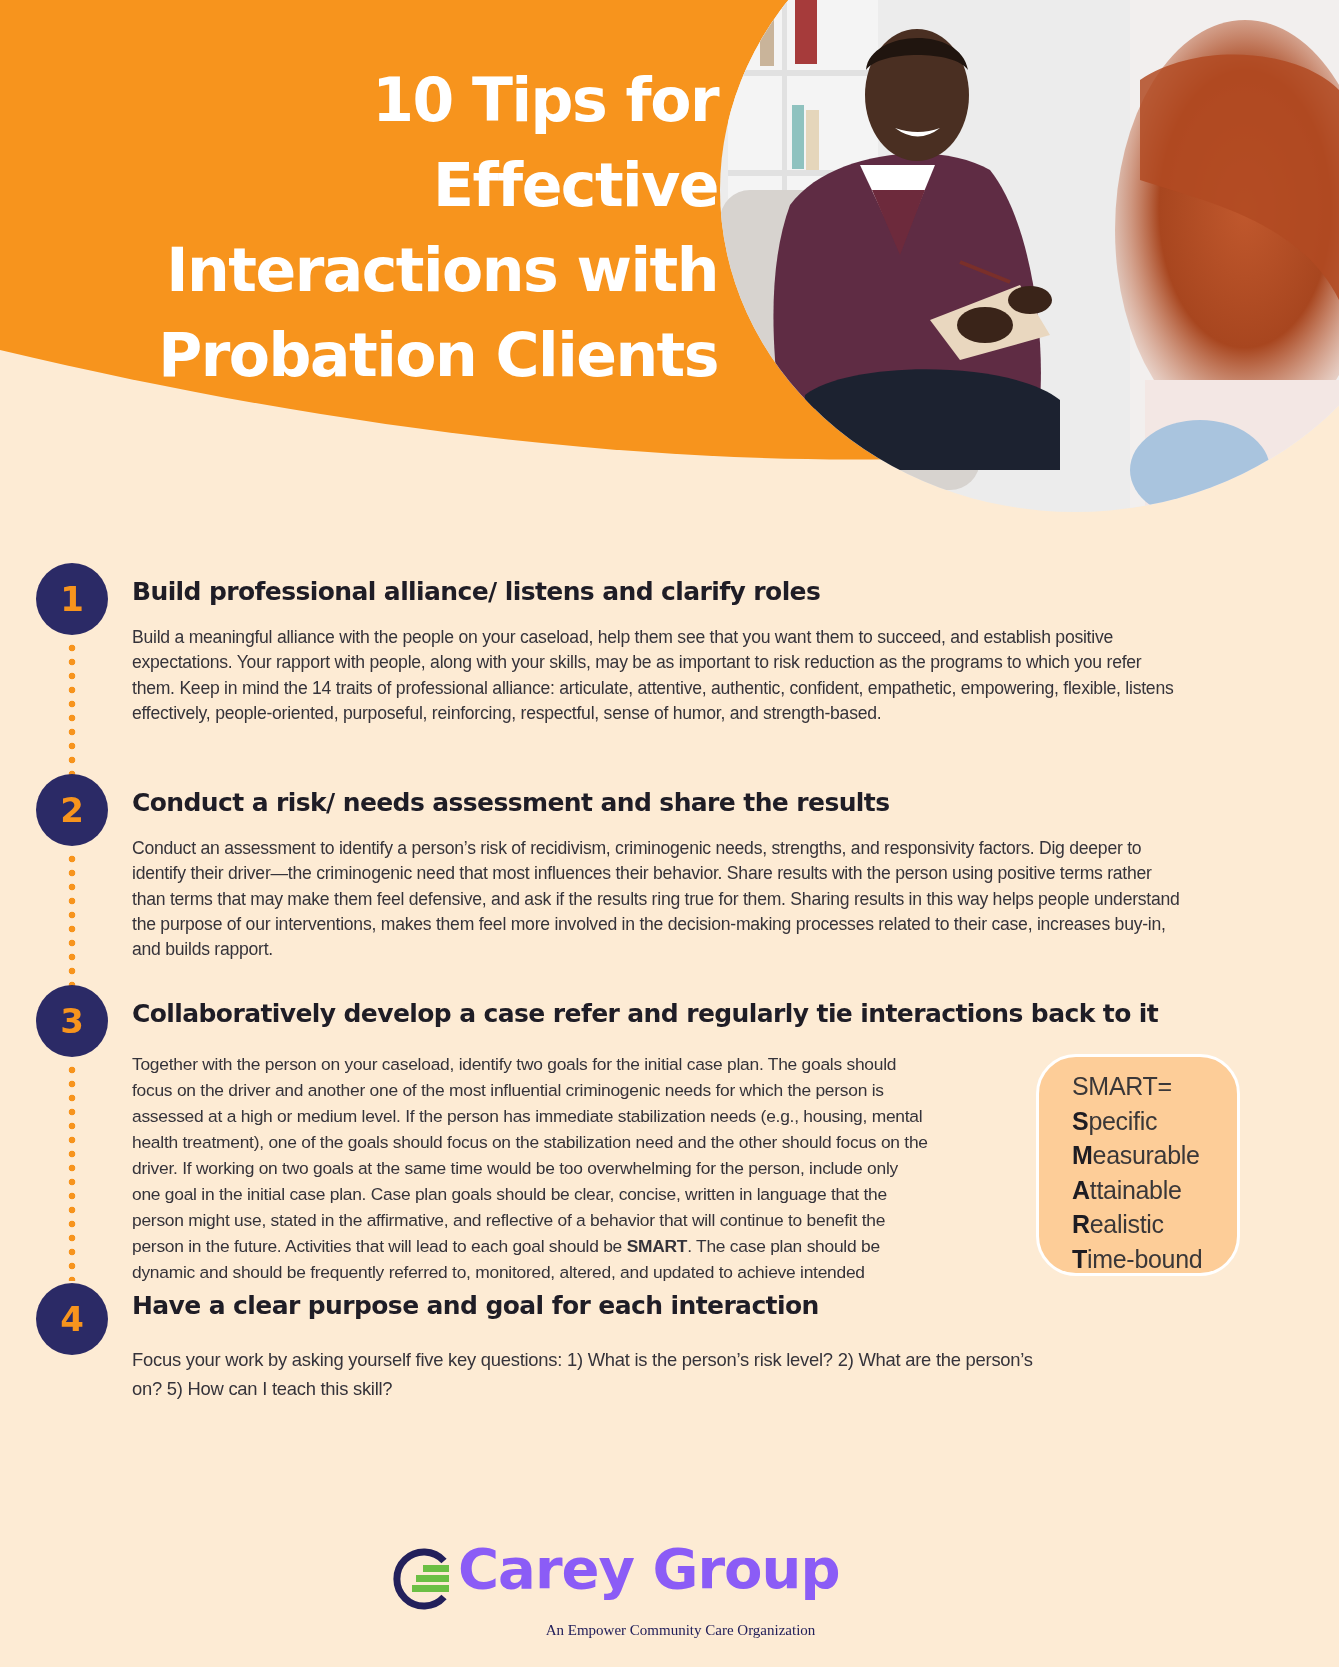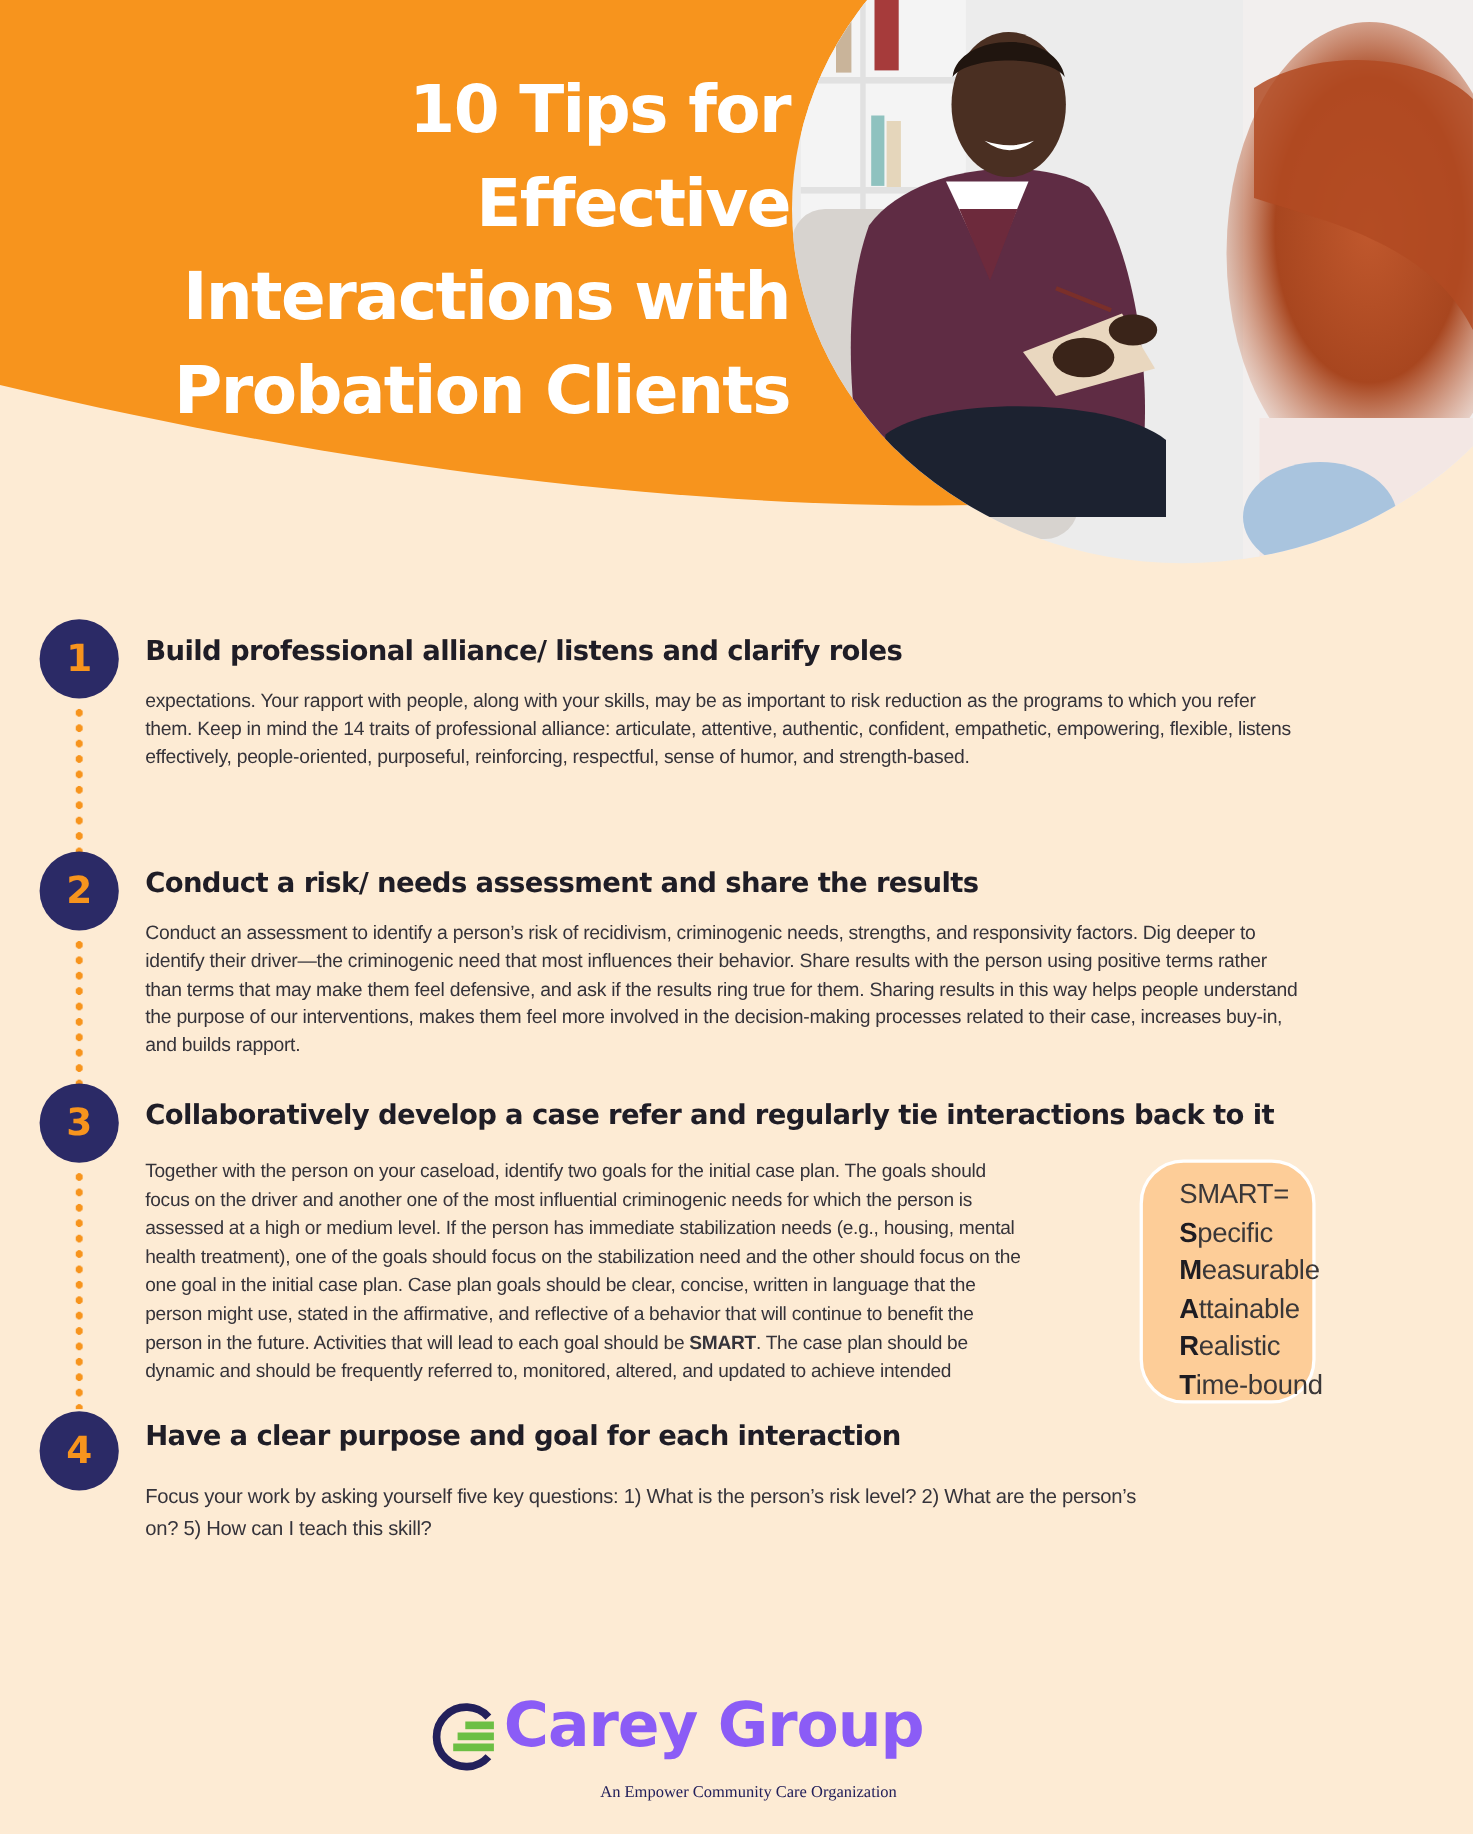--- a/index.html
+++ b/index.html
@@ -67,21 +67,21 @@
       left: 96px; top: 64px;
       font-family: "Liberation Sans", sans-serif;
       font-size: 17.6px;
       line-height: 25.3px;
       color: #35333a;
       letter-spacing: -0.25px;
     }
     .smart-box {
       position: absolute;
       left: 1036px; top: 1054px;
-      width: 160px; height: 222px;
+      width: 204px; height: 222px;
       background: #fdcd98;
       border: 3px solid #ffffff;
       border-radius: 40px;
       padding: 12px 0 0 33px;
       font-family: "Liberation Sans", sans-serif;
       font-size: 25px;
       line-height: 34.5px;
       color: #3a3738;
       letter-spacing: -0.3px;
     }
@@ -174,20 +174,21 @@
   <span class="l1">10 Tips for Effective</span>
   <span>Interactions with</span>
   <span>Probation Clients</span>
 </h1>
 
 <section class="tip" style="top:563px;">
   <div class="badge">1</div>
   <div class="dots" style="top:78px;height:140px;"></div>
   <h2 class="tip-title">Build professional alliance/ listens and clarify roles</h2>
   <div class="tip-body" style="top:62px;">
+    <div>Build a meaningful alliance with the people on your caseload, help them see that you want them to succeed, and establish positive</div>
     <div>expectations. Your rapport with people, along with your skills, may be as important to risk reduction as the programs to which you refer</div>
     <div>them. Keep in mind the 14 traits of professional alliance: articulate, attentive, authentic, confident, empathetic, empowering, flexible, listens</div>
     <div>effectively, people-oriented, purposeful, reinforcing, respectful, sense of humor, and strength-based.</div>
   </div>
 </section>
 
 <section class="tip" style="top:774px;">
   <div class="badge">2</div>
   <div class="dots" style="top:78px;height:140px;"></div>
   <h2 class="tip-title">Conduct a risk/ needs assessment and share the results</h2>
@@ -202,20 +203,21 @@
 
 <section class="tip" style="top:985px;">
   <div class="badge">3</div>
   <div class="dots" style="top:78px;height:218px;"></div>
   <h2 class="tip-title">Collaboratively develop a case refer and regularly tie interactions back to it</h2>
   <div class="tip-body" style="top:66px;font-size:17.4px;line-height:26px;">
     <div>Together with the person on your caseload, identify two goals for the initial case plan. The goals should</div>
     <div>focus on the driver and another one of the most influential criminogenic needs for which the person is</div>
     <div>assessed at a high or medium level. If the person has immediate stabilization needs (e.g., housing, mental</div>
     <div>health treatment), one of the goals should focus on the stabilization need and the other should focus on the</div>
+    <div>driver. If working on two goals at the same time would be too overwhelming for the person, include only</div>
     <div>one goal in the initial case plan. Case plan goals should be clear, concise, written in language that the</div>
     <div>person might use, stated in the affirmative, and reflective of a behavior that will continue to benefit the</div>
     <div><span>person in the future. Activities that will lead to each goal should be </span><b>SMART</b><span>. The case plan should be</span></div>
     <div>dynamic and should be frequently referred to, monitored, altered, and updated to achieve intended</div>
   </div>
 </section>
 
 <aside class="smart-box">
   <div>SMART=</div>
   <div><b>S</b><span>pecific</span></div>

